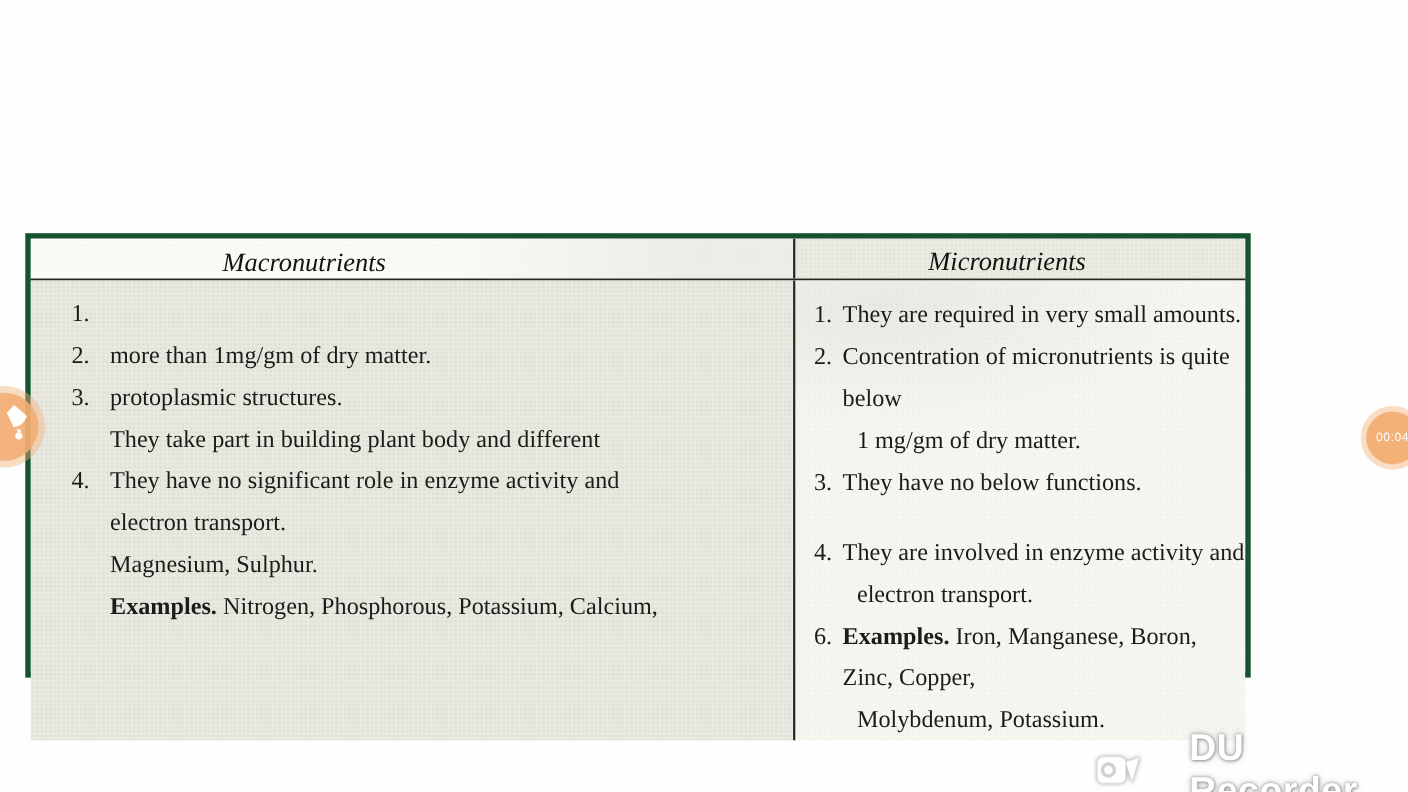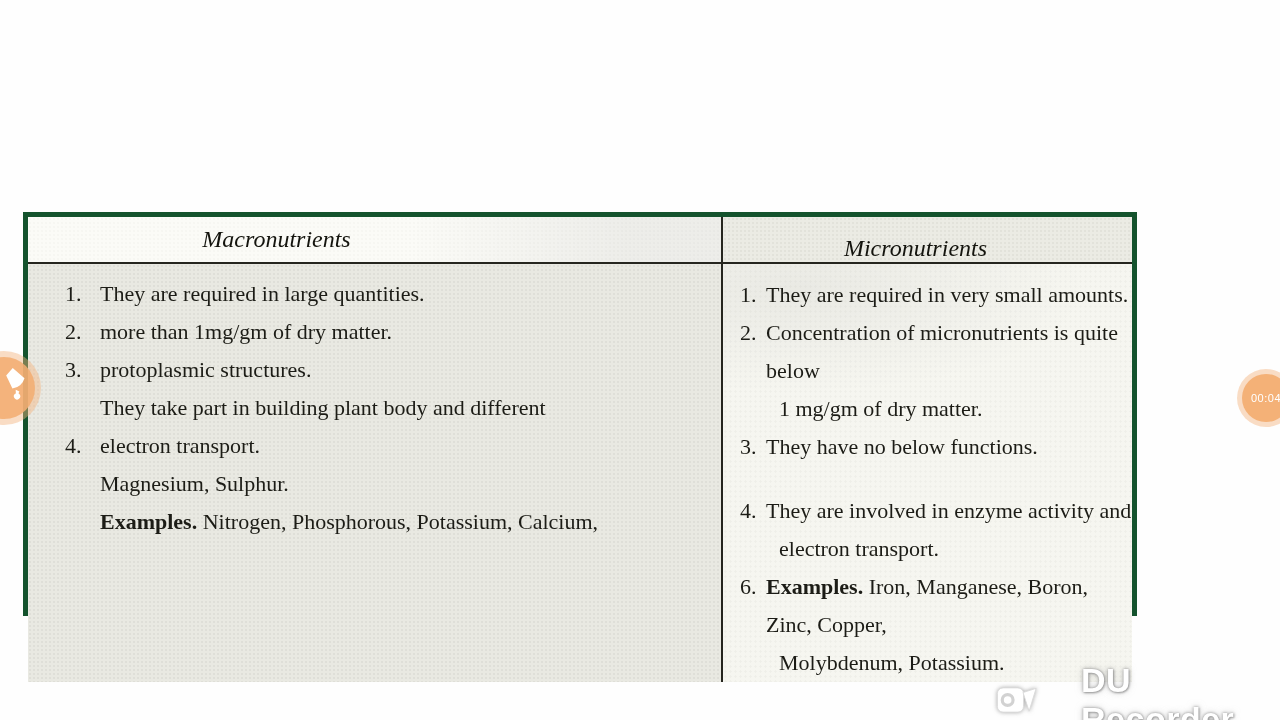--- a/index.html
+++ b/index.html
@@ -29,21 +29,21 @@
       radial-gradient(circle, rgba(60,60,45,0.025) 1px, transparent 1.3px) 0 0/4px 4px,
       linear-gradient(90deg, rgba(0,0,0,0) 55%, rgba(0,0,0,0.055) 86%),
       #fbfbf7;
   }
   .hcell-left .htxt { display:block; text-align:center; transform:translateX(-98px); }
   .hcell-right {
     flex:1; border-left:2px solid #26261f;
     background:
       radial-gradient(circle, rgba(60,60,45,0.05) 1px, transparent 1.3px) 0 0/4px 4px,
       #ebebe4;
-    padding-top:18px;
+    padding-top:8px;
   }
   .hcell-right .htxt { display:block; text-align:center; transform:translateX(-12px); }
 
   .bcell-left {
     width:693px; padding-top:11px;
     background:
       radial-gradient(circle, rgba(55,55,40,0.055) 1px, transparent 1.3px) 0 0/4px 4px,
       #e9e9e2;
   }
   .bcell-right {
@@ -105,40 +105,38 @@
     <div class="hcell hcell-right">
       <span class="htxt">Micronutrients</span>
     </div>
   </div>
 
   <div class="body-row">
 
     <div class="bcell-left">
       <div class="item">
         <span class="num">1.</span>
-        <div class="txt">
-            <span class="line">They are required in large quantities.</span>
-          </div>
       </div>
       <div class="item">
         <span class="num">2.</span>
         <div class="txt">
           <span class="line">more than 1mg/gm of dry  matter.</span>
         </div>
       </div>
       <div class="item">
         <span class="num">3.</span>
         <div class="txt">
           <span class="line">protoplasmic structures.</span>
           <span class="line">They take part in building plant body and different</span>
         </div>
       </div>
       <div class="item">
         <span class="num">4.</span>
         <div class="txt">
+          <span class="line">They have no significant role in enzyme activity and</span>
           <span class="line">electron transport.</span>
         </div>
       </div>
       <div class="item">
         <span class="num"></span>
         <div class="txt">
           <span class="line">Magnesium, Sulphur.</span>
           <span class="line"><b class="exlabel">Examples.</b><span> Nitrogen, Phosphorous, Potassium, Calcium,</span></span>
         </div>
       </div>

